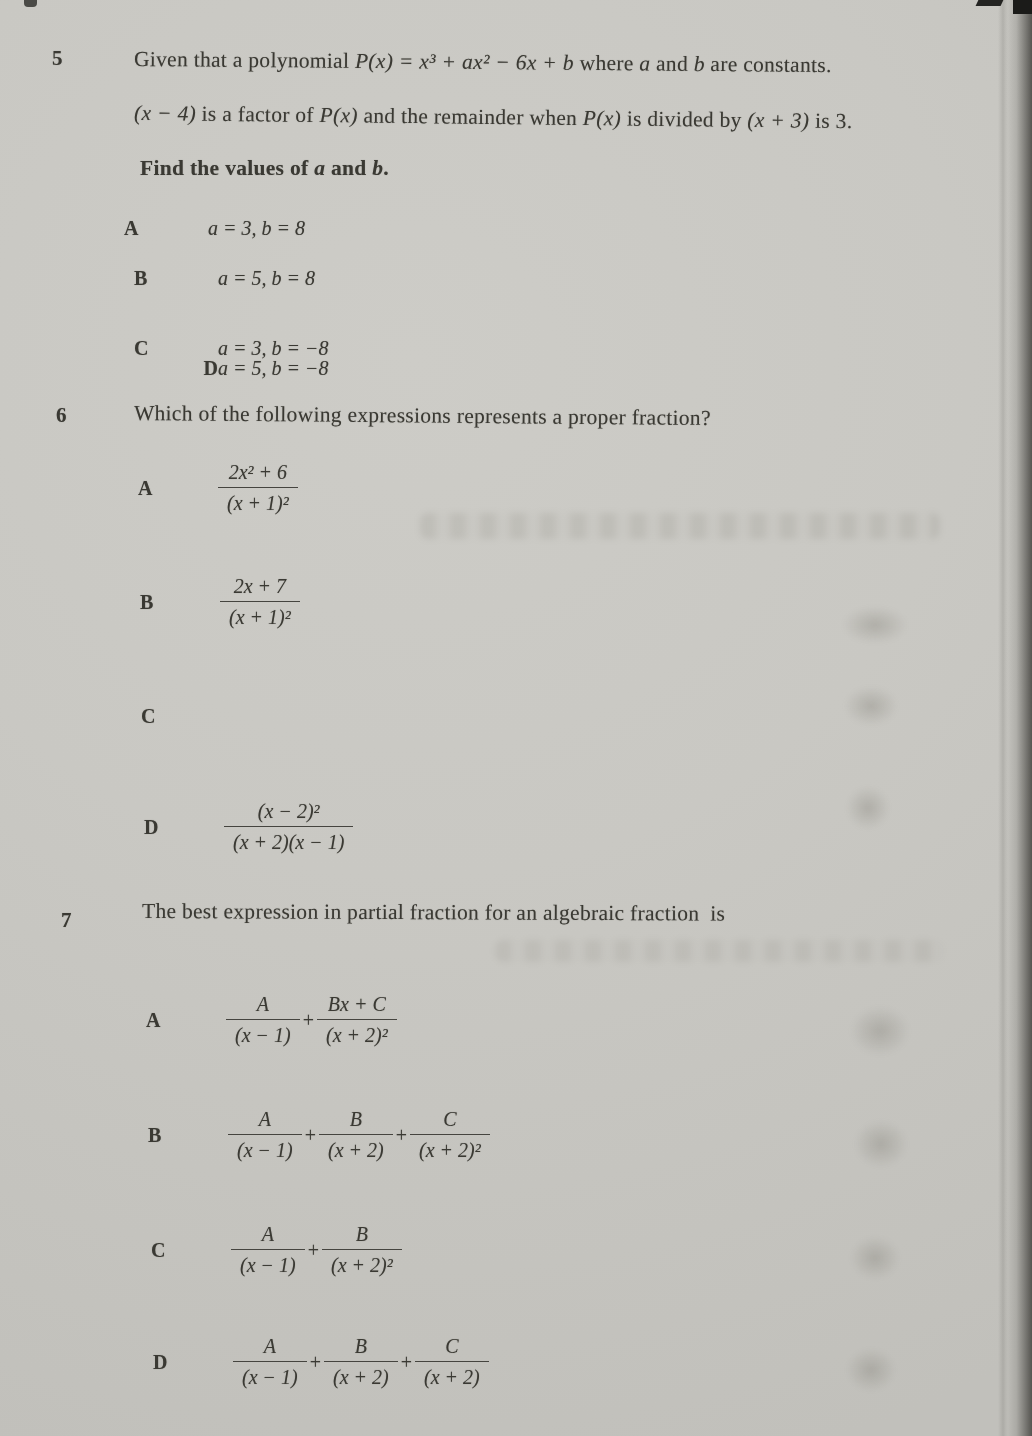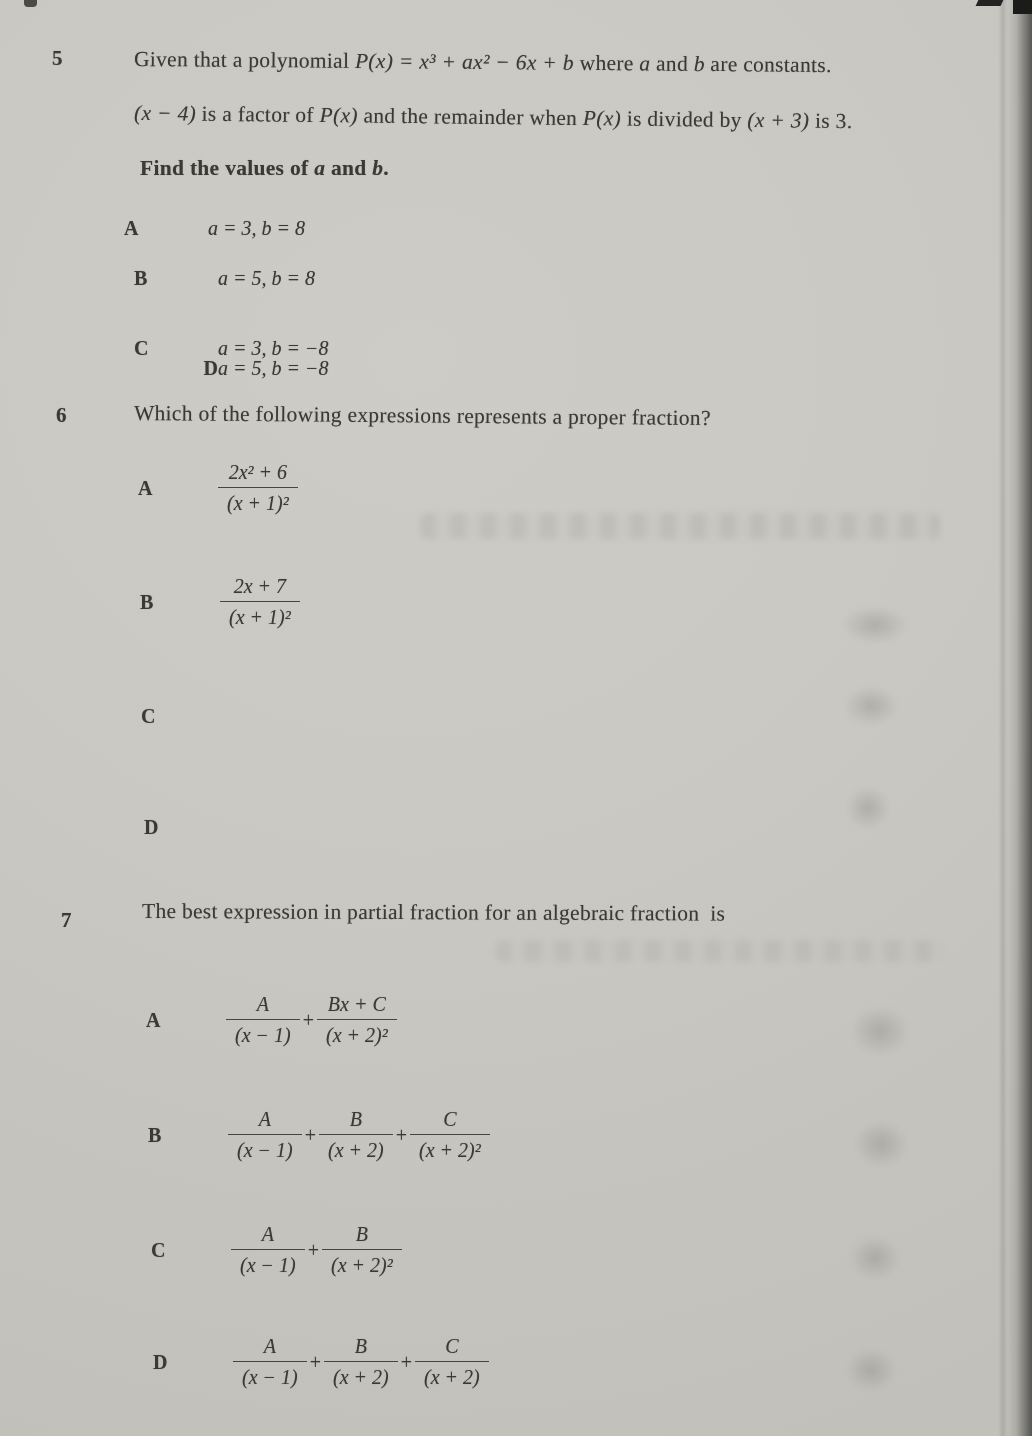--- a/index.html
+++ b/index.html
@@ -110,20 +110,24 @@
       <span class="den">(x + 1)²</span>
     </span>
   </div>
 
   <div class="fracrow" style="left:141px;top:676px;height:80px;">
     <span class="lab">C</span>
   </div>
 
   <div class="fracrow" style="left:144px;top:786px;height:82px;">
     <span class="lab">D</span>
+    <span class="frac">
+      <span class="num">(x − 2)²</span>
+      <span class="den">(x + 2)(x − 1)</span>
+    </span>
   </div>
 
   <div class="qnum" style="left:61px;top:908px;">7</div>
 
   <div class="q7stem" style="left:142px;top:874px;height:74px;">
     <span class="rm">The best expression in partial fraction for an algebraic fraction</span>
     <span class="rm">is</span>
   </div>
 
   <div class="fracrow" style="left:146px;top:980px;height:80px;">

